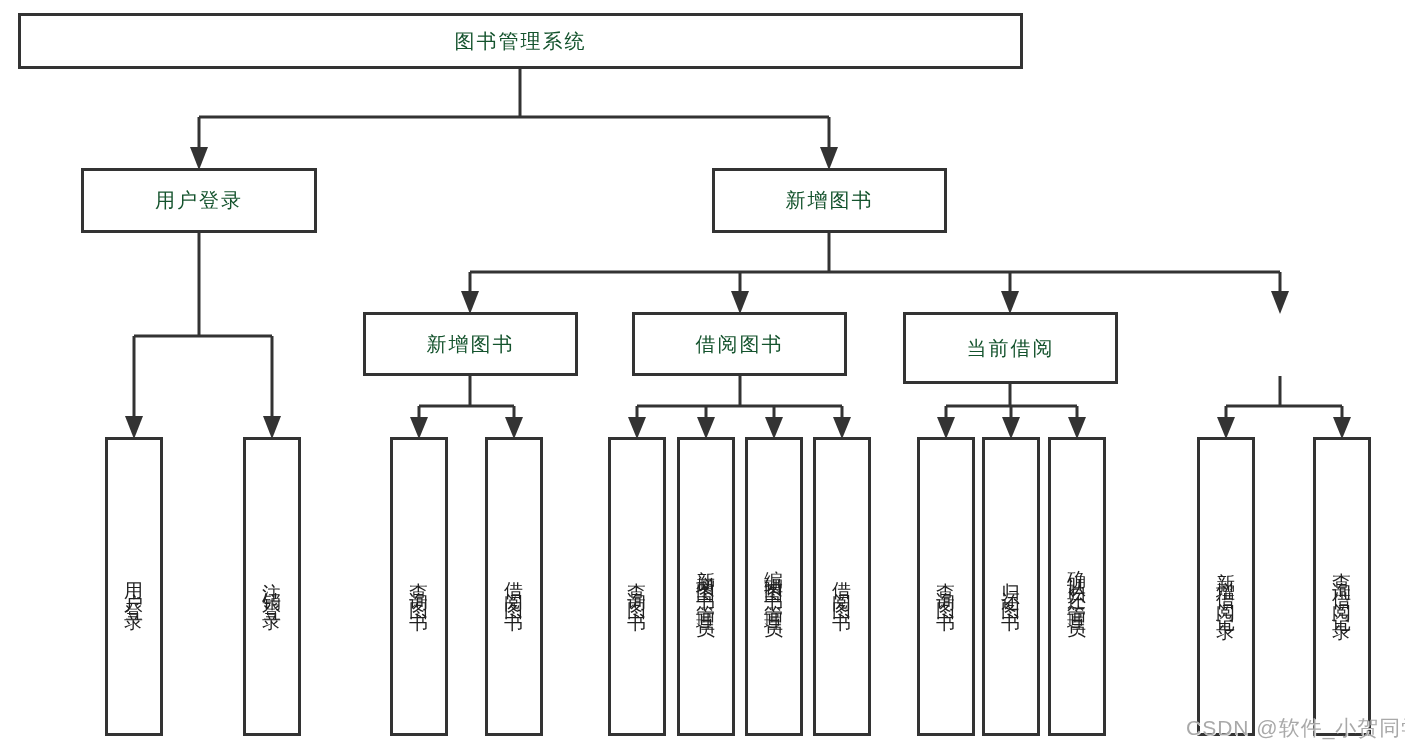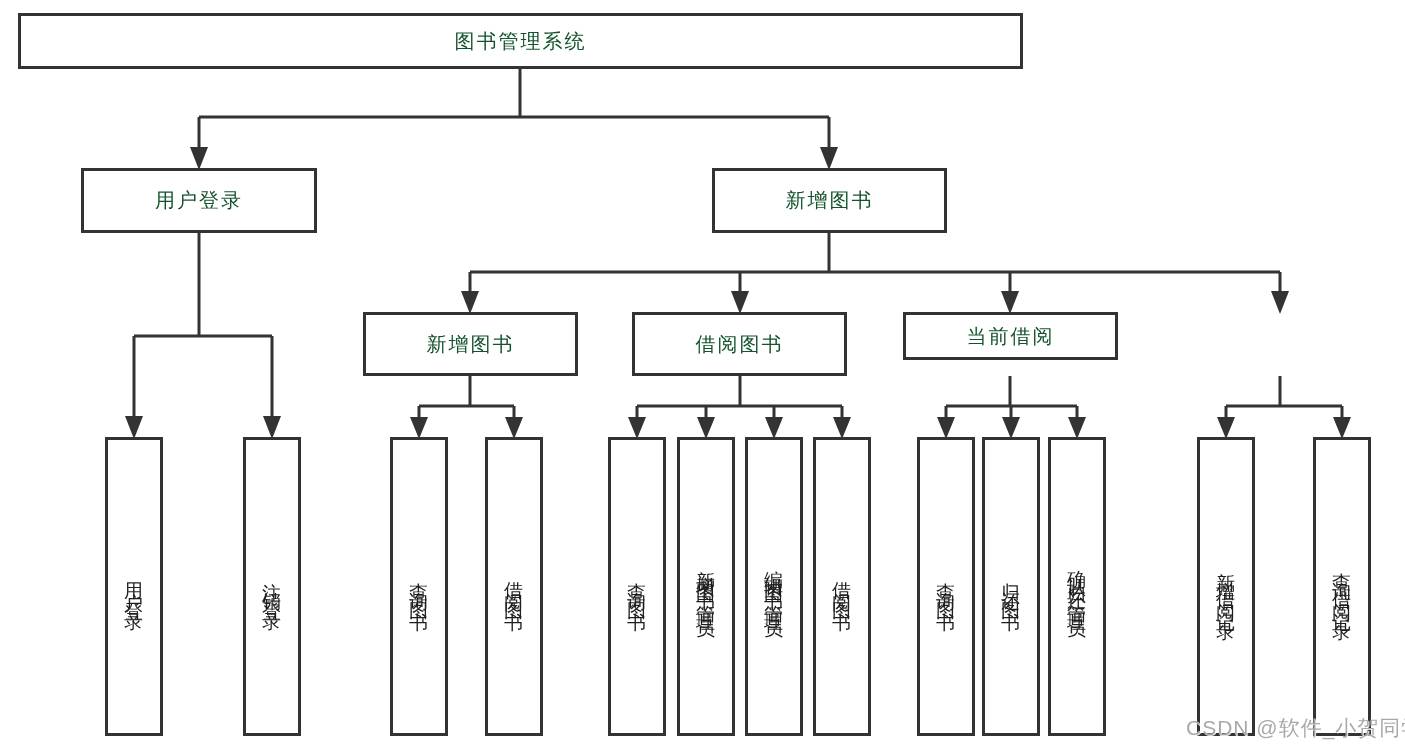--- a/index.html
+++ b/index.html
@@ -138,21 +138,21 @@
     </g>
   </svg>
 
   <div class="box" style="left:18px; top:13px; width:1005px; height:56px;">图书管理系统</div>
 
   <div class="box" style="left:81px; top:168px; width:236px; height:65px;">用户登录</div>
   <div class="box" style="left:712px; top:168px; width:235px; height:65px;">新增图书</div>
 
   <div class="box" style="left:363px; top:312px; width:215px; height:64px;">新增图书</div>
   <div class="box" style="left:632px; top:312px; width:215px; height:64px;">借阅图书</div>
-  <div class="box" style="left:903px; top:312px; width:215px; height:48px;">当前借阅</div>
+  <div class="box" style="left:903px; top:312px; width:215px; height:72px;">当前借阅</div>
 
   <div class="vbox" style="left:105px;">
     <span class="vlabel">用户登录</span>
   </div>
   <div class="vbox" style="left:243px;">
     <span class="vlabel">注销登录</span>
   </div>
 
   <div class="vbox" style="left:390px;">
     <span class="vlabel">查询图书</span>

